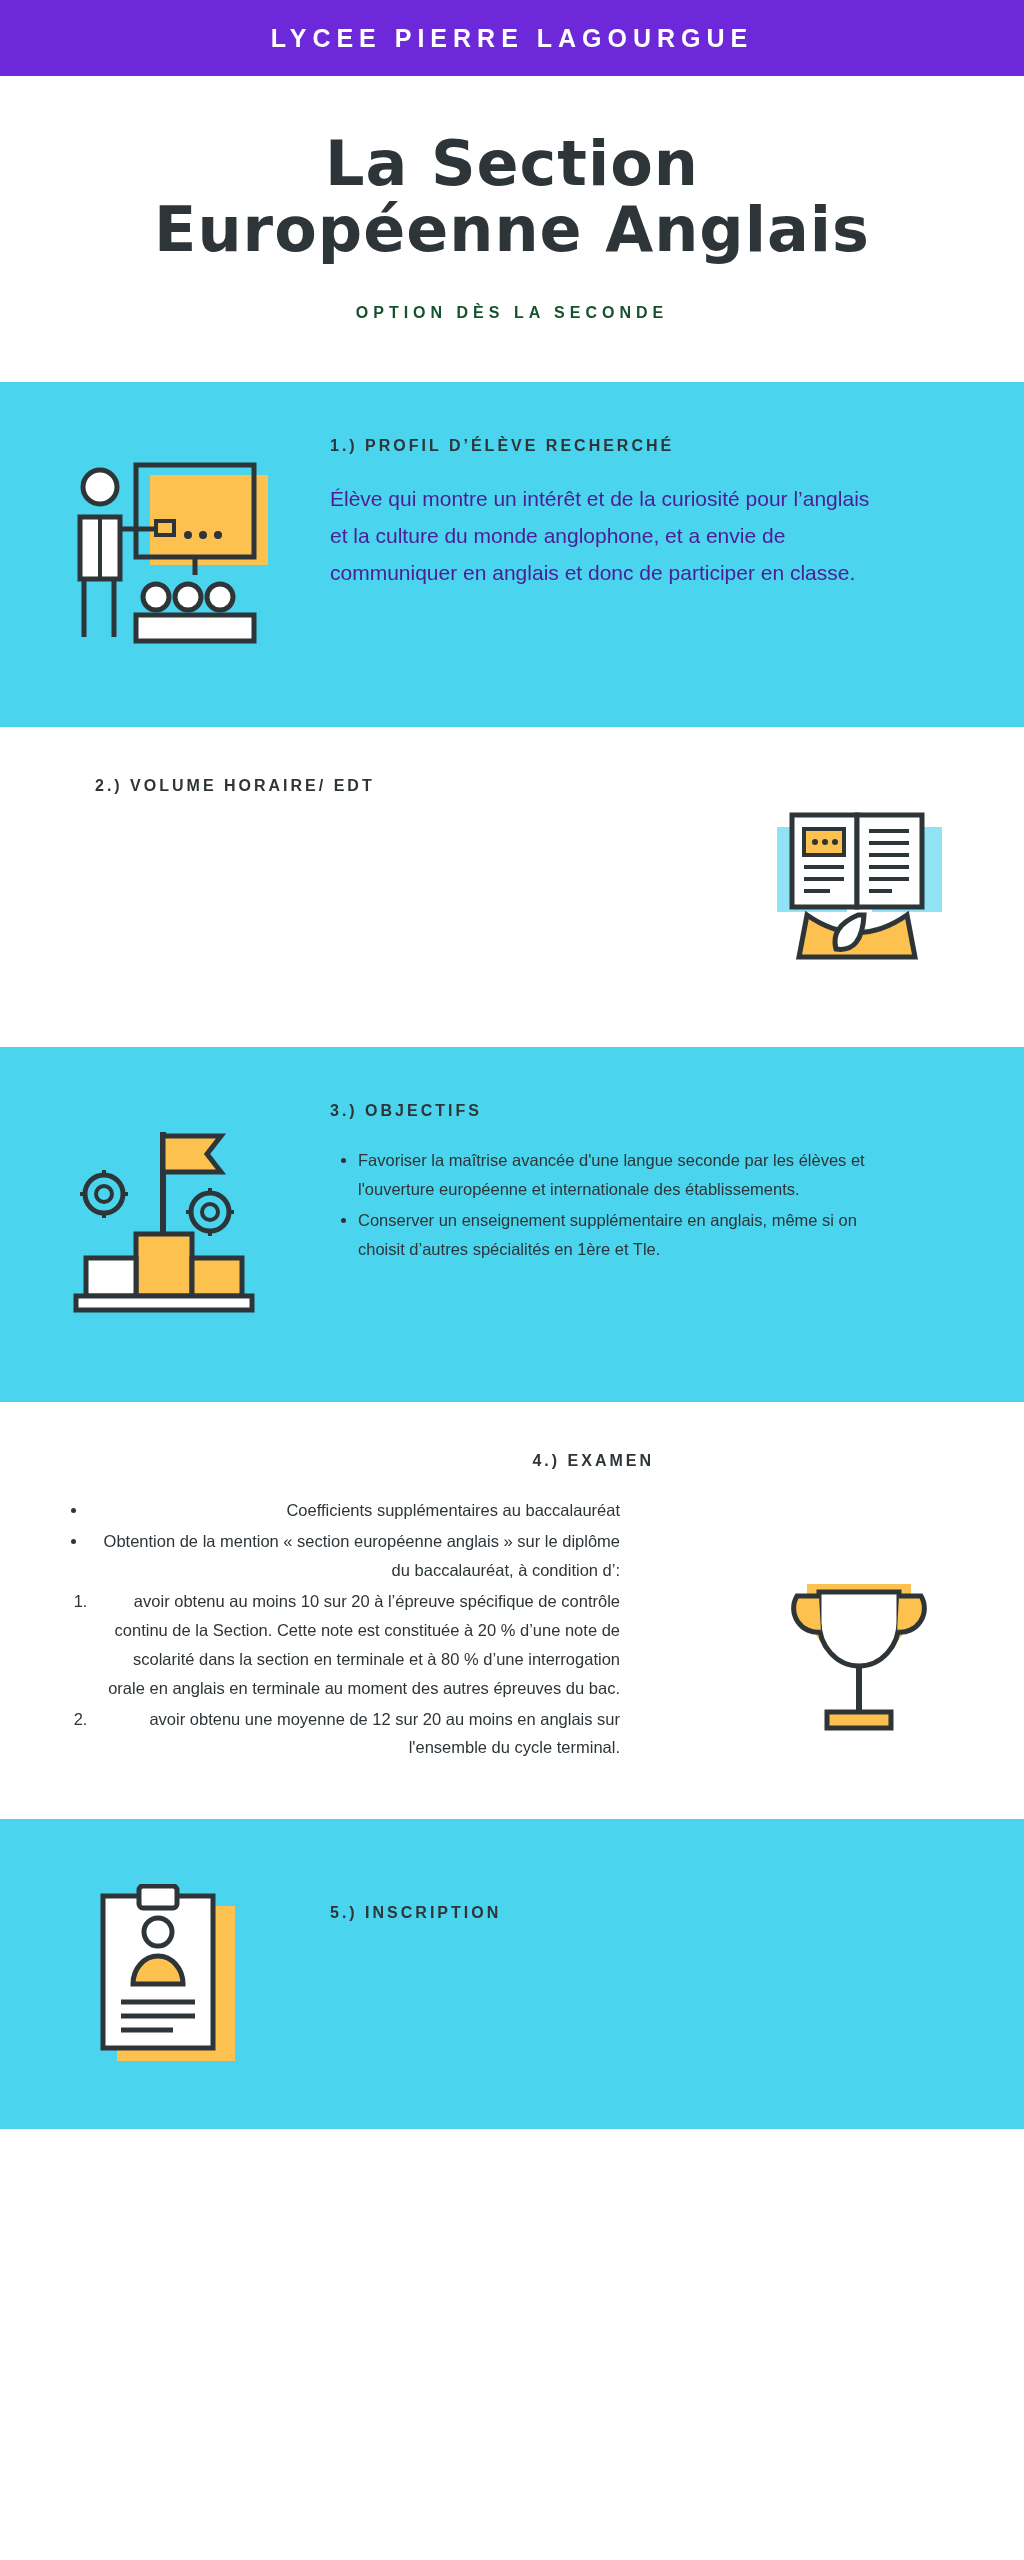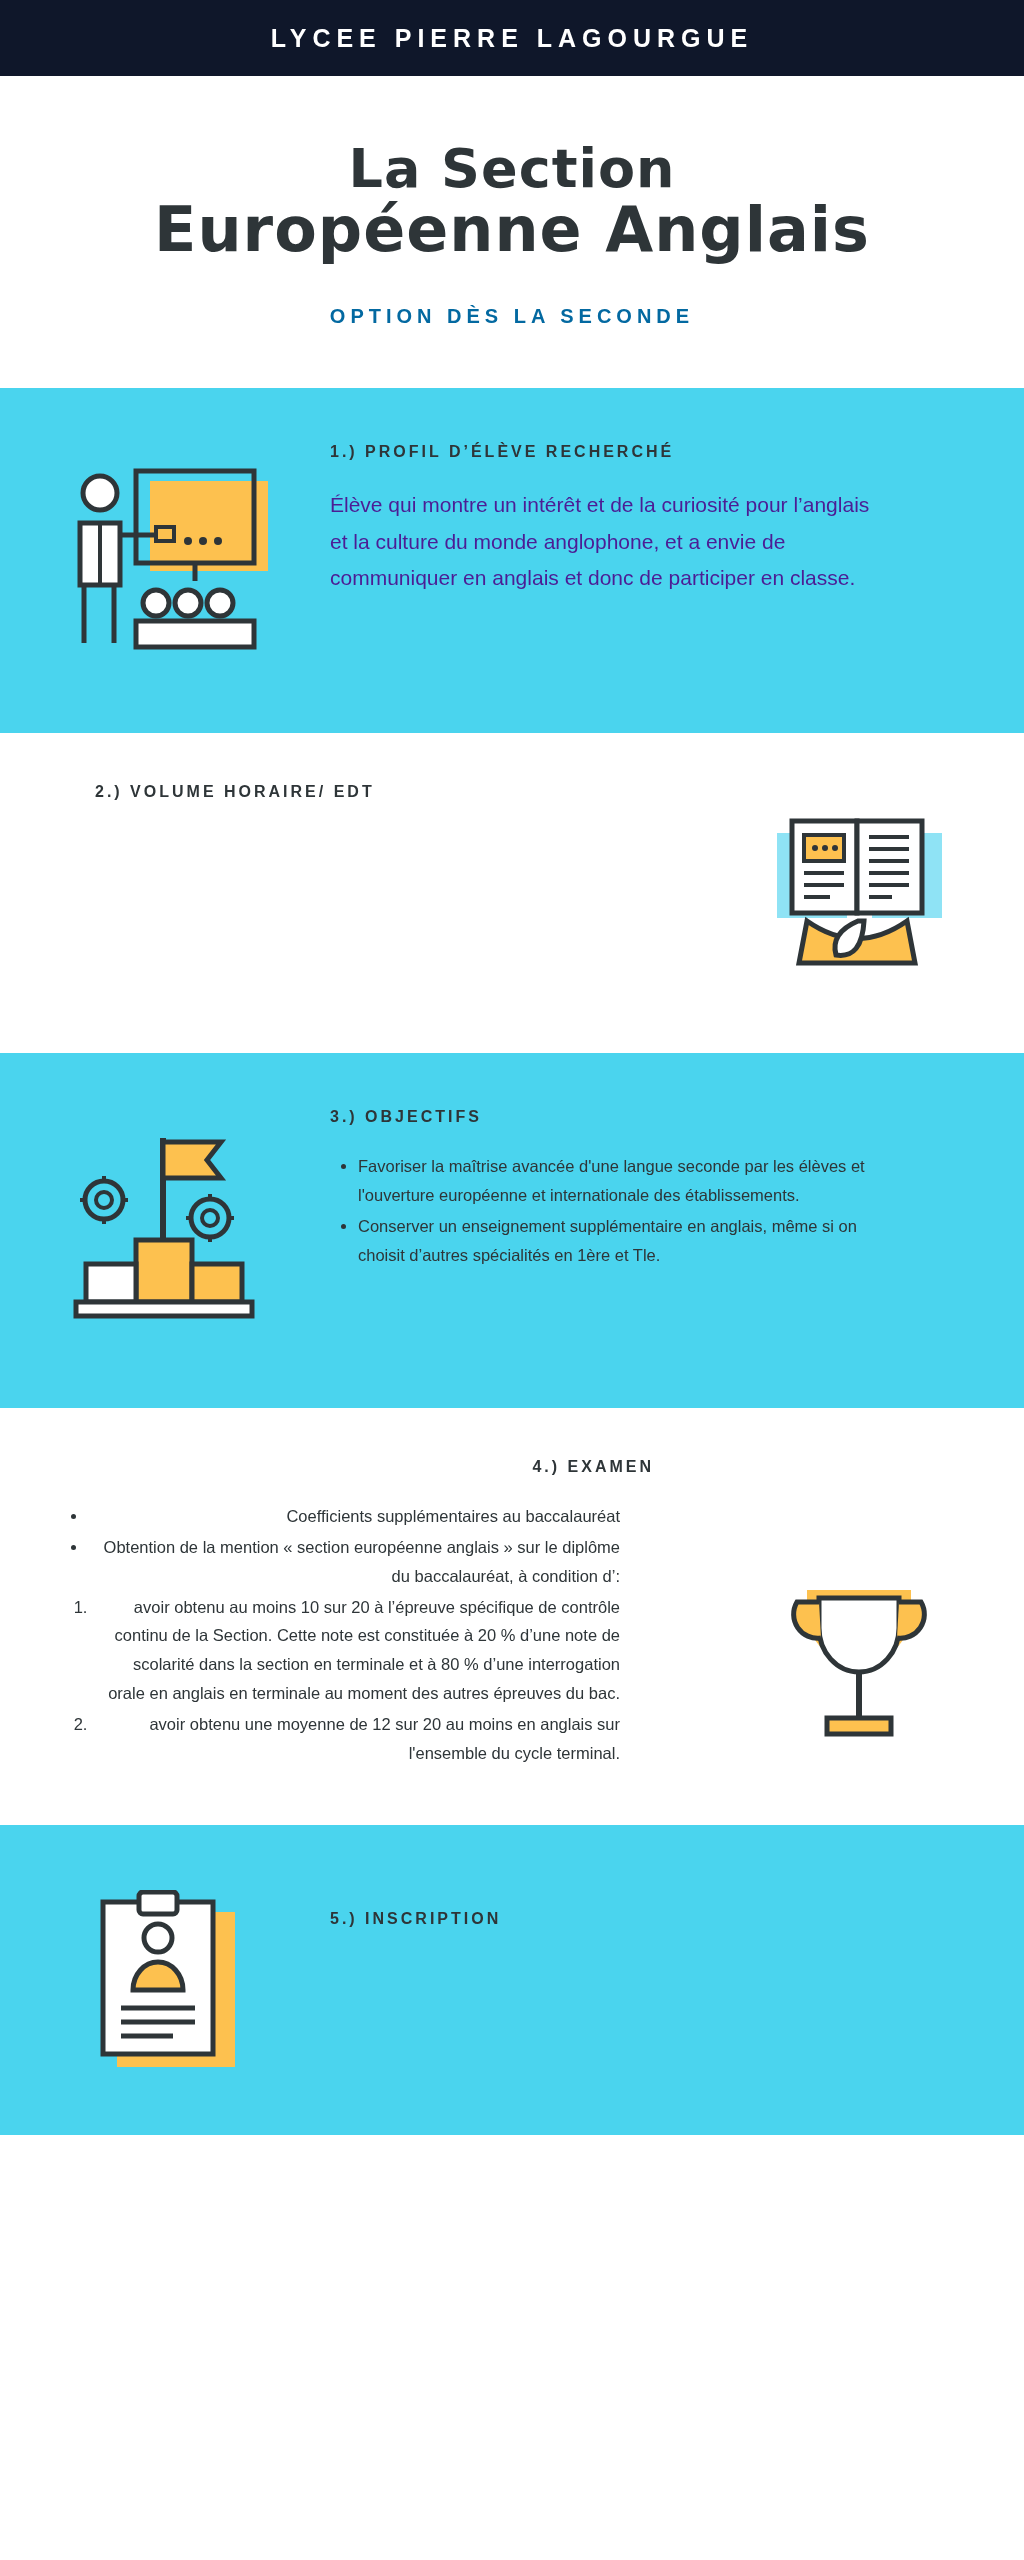--- a/index.html
+++ b/index.html
@@ -11,21 +11,21 @@
   .page {
     width: 1024px;
     min-height: 2560px;
     position: relative;
     background: #ffffff;
     overflow: hidden;
   }
 
   
   .top-banner {
-    background: #0f172a;
+    background: #6d28d9;
     height: 76px;
     display: flex;
     align-items: center;
     justify-content: center;
   }
   .top-banner .school-name {
     color: #ffffff;
     font-size: 25px;
     font-weight: bold;
     letter-spacing: 6px;
@@ -37,26 +37,26 @@
     padding: 55px 40px 60px 40px;
     text-align: center;
   }
   .title-line {
     font-family: "DejaVu Sans", sans-serif;
     color: #2e3538;
     font-weight: bold;
     line-height: 1.06;
     letter-spacing: 1px;
   }
-  .title-line1 { font-size: 54px; margin-top: 9px; }
+  .title-line1 { font-size: 62px; }
   .title-line2 { font-size: 62px; }
   .subtitle {
     margin-top: 42px;
-    color: #0369a1;
-    font-size: 20px;
+    color: #14532d;
+    font-size: 16px;
     font-weight: bold;
     letter-spacing: 5px;
   }
 
   
   .section {
     width: 100%;
     position: relative;
   }
   .section.blue { background: #4ad4ee; }

